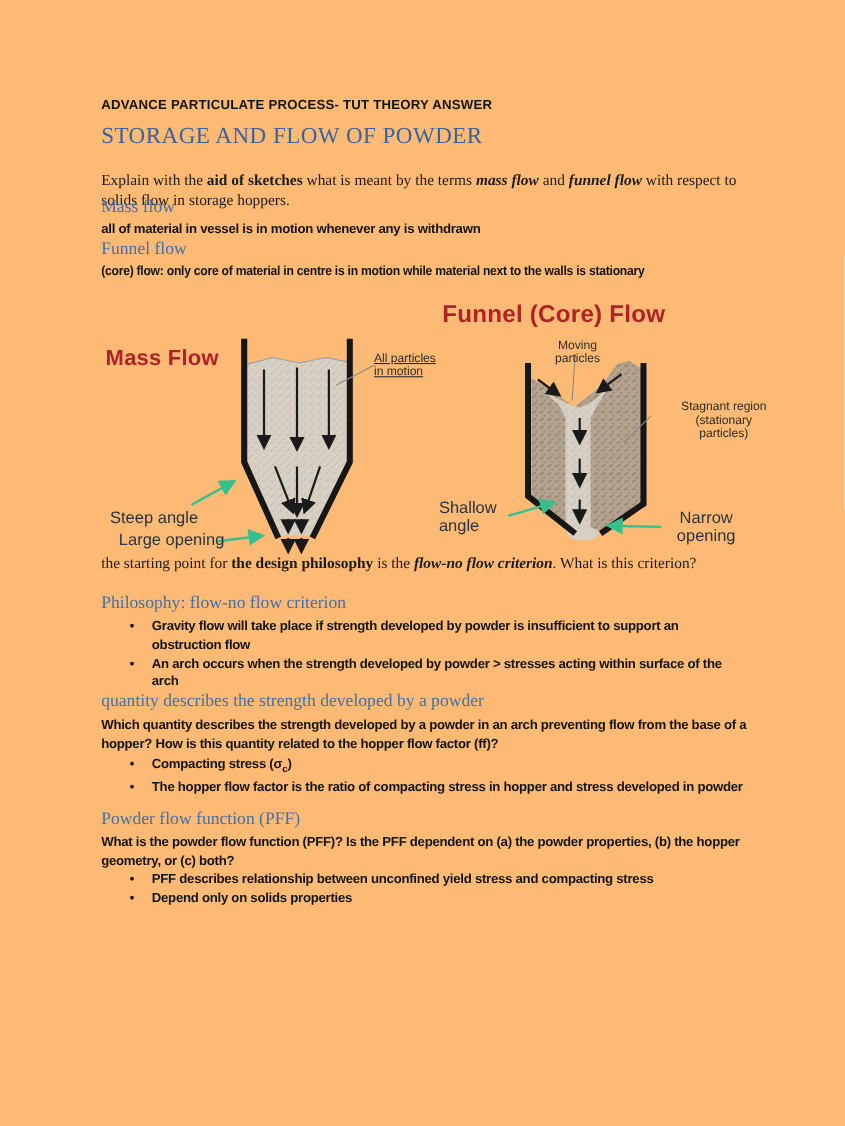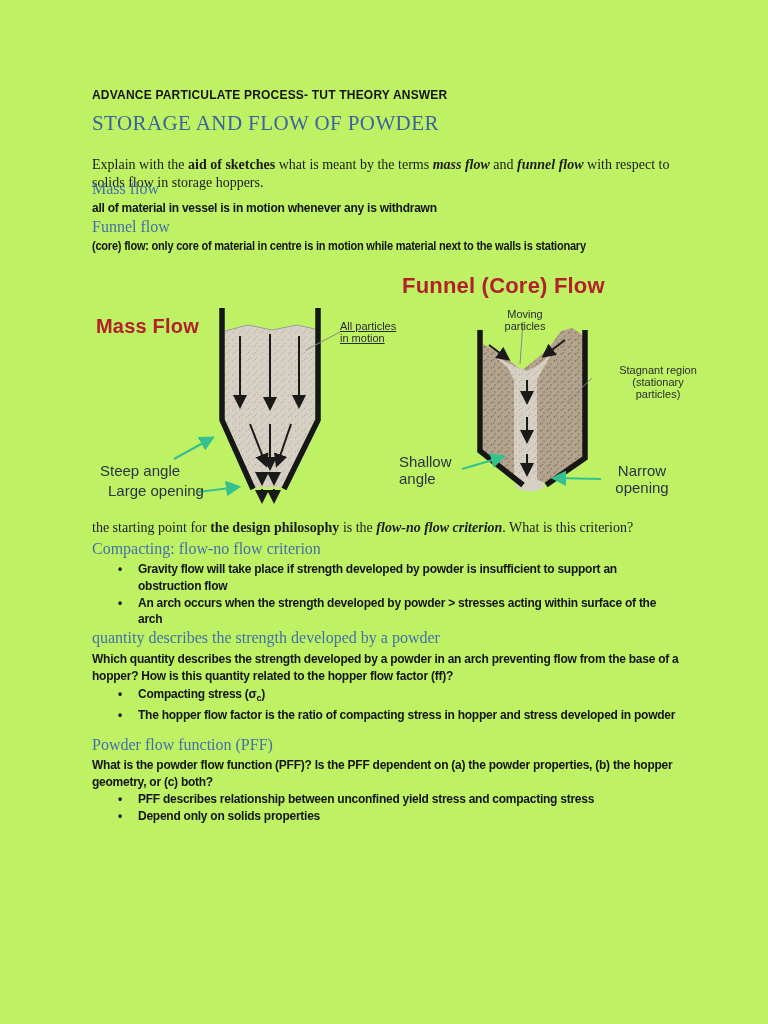--- a/index.html
+++ b/index.html
@@ -1,26 +1,26 @@
 <!DOCTYPE html>
 <html><head>
 <meta charset="utf-8">
 <style>
   html,body{margin:0;padding:0;background:#ffffff;}
-  .page{position:relative;width:768px;height:1024px;background:#bef264;overflow:hidden;
+  .page{position:relative;width:768px;height:1024px;background:#fdba74;overflow:hidden;
         font-family:"Liberation Serif",serif;color:#1b1b1b;}
   .abs{position:absolute;left:92px;}
   .doc-header{top:88px;font-family:"Liberation Sans",sans-serif;font-weight:700;
               font-size:12px;letter-spacing:.2px;color:#141414;}
   .doc-title{top:111px;font-size:21px;letter-spacing:.4px;color:#3c639c;font-weight:400;}
   .serif-p{font-size:14px;line-height:18px;color:#1b1b1b;}
   .serif-p b{font-weight:700;}
   .serif-p .bi{font-weight:700;font-style:italic;}
   .intro{top:142px;width:606px;}
-  .criterion{top:505px;width:600px;}
+  .criterion{top:490px;width:600px;}
   .h2{font-size:16px;line-height:19px;color:#4470a6;font-weight:400;}
   .h2-mass{top:179px;}
   .h2-funnel{top:217px;}
   .h2-philosophy{top:539px;}
   .h2-quantity{top:628px;}
   .h2-pff{top:735px;}
   .bs{font-family:"Liberation Sans",sans-serif;font-weight:700;font-size:12px;
       letter-spacing:-.25px;color:#141414;line-height:16.5px;}
   .p-mass{top:200px;width:612px;}
   .p-funnel{top:238px;white-space:nowrap;transform:scaleX(.92);transform-origin:left center;}
@@ -165,21 +165,21 @@
       <div>angle</div>
     </div>
     <div class="lbl lbl-callout lbl-narrow">
       <div>Narrow</div>
       <div>opening</div>
     </div>
   </div>
 
   <p class="abs serif-p criterion"><span>the starting point for </span><b>the design philosophy</b><span> is the </span><span class="bi">flow-no flow criterion</span><span>. What is this criterion?</span></p>
 
-  <div class="abs h2 h2-philosophy">Compacting: flow-no flow criterion</div>
+  <div class="abs h2 h2-philosophy">Philosophy: flow-no flow criterion</div>
   <ul class="abs bullets bs ul-philosophy">
     <li><span class="dot">•</span><span>Gravity flow will take place if strength developed by powder is insufficient to support an obstruction flow</span></li>
     <li><span class="dot">•</span><span>An arch occurs when the strength developed by powder &gt; stresses acting within surface of the arch</span></li>
   </ul>
 
   <div class="abs h2 h2-quantity">quantity describes the strength developed by a powder</div>
   <div class="abs bs q-quantity">Which quantity describes the strength developed by a powder in an arch preventing flow from the base of a hopper? How is this quantity related to the hopper flow factor (ff)?</div>
   <ul class="abs bullets bs ul-quantity">
     <li><span class="dot">•</span><span>Compacting stress (σ</span><sub>c</sub><span>)</span></li>
     <li><span class="dot">•</span><span>The hopper flow factor is the ratio of compacting stress in hopper and stress developed in powder</span></li>

